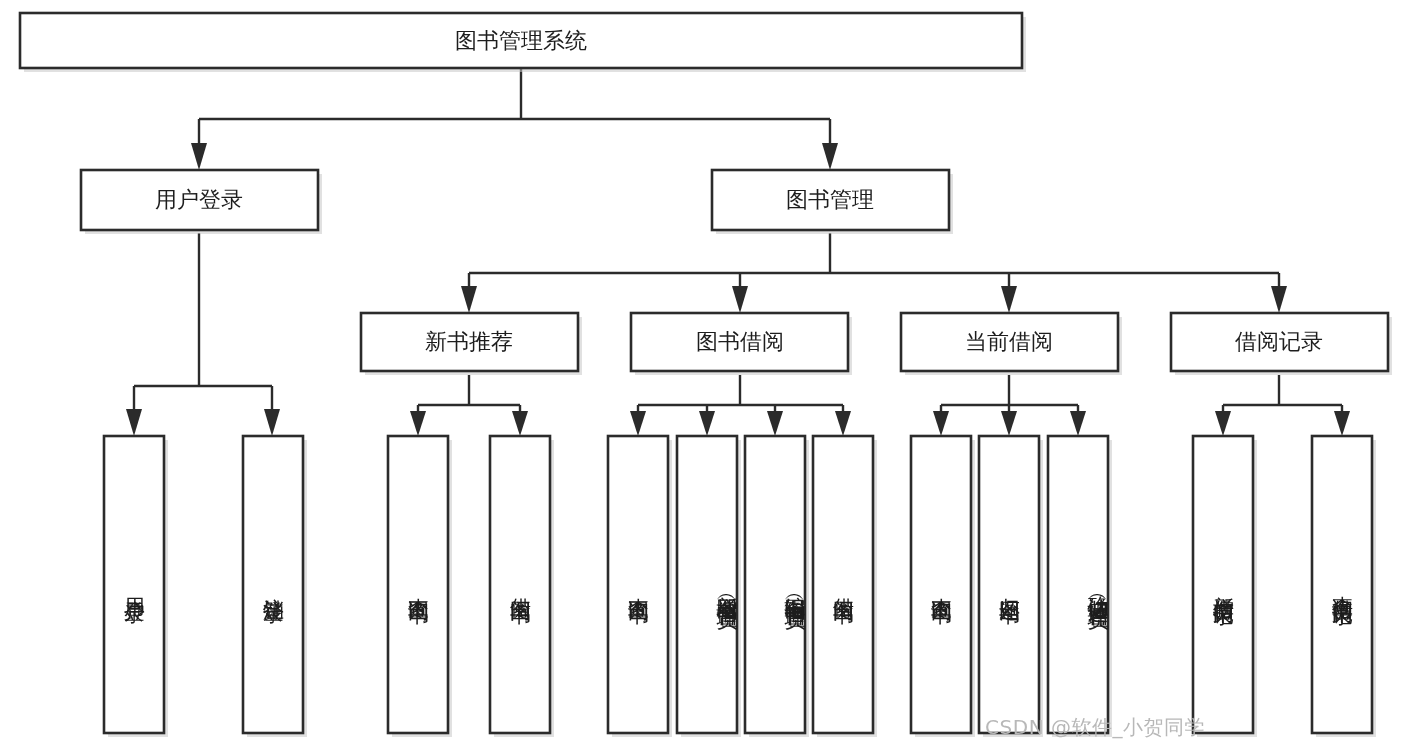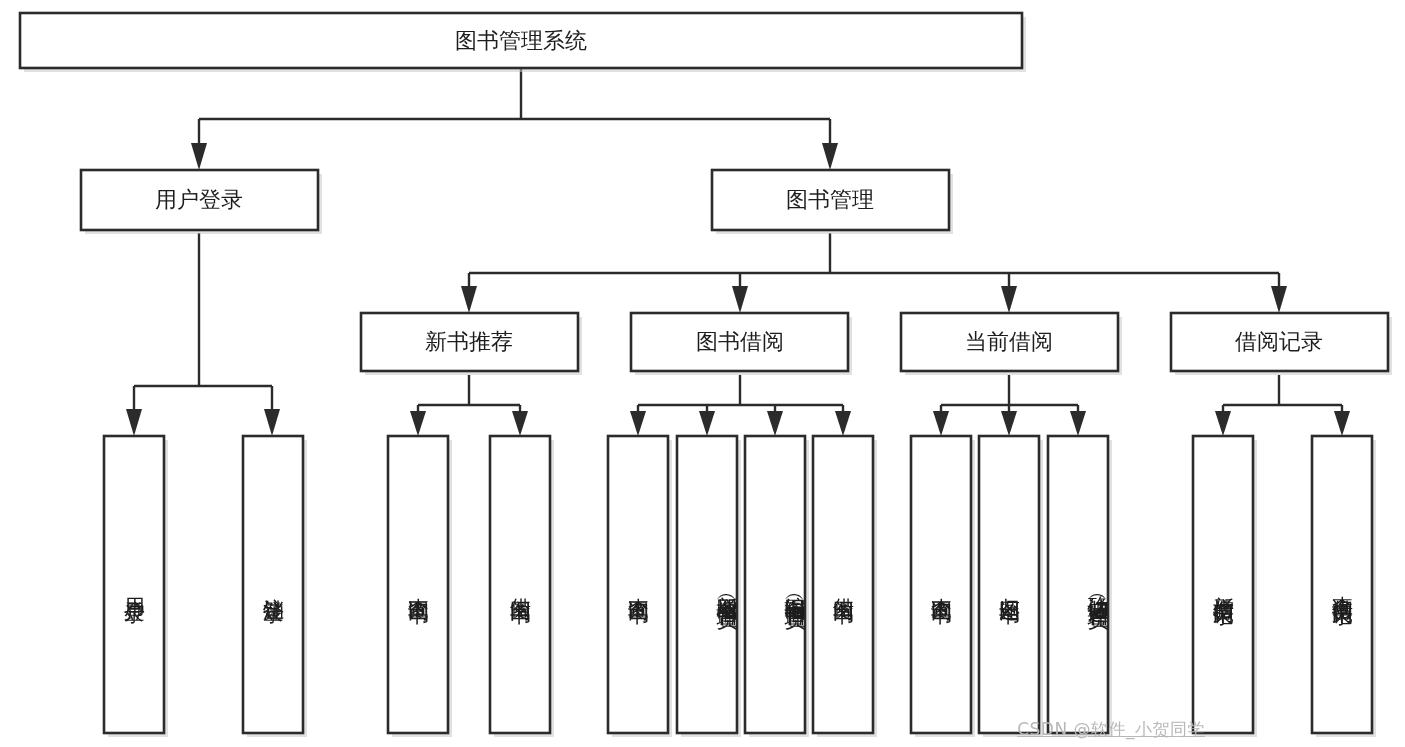--- a/index.html
+++ b/index.html
@@ -69,25 +69,24 @@
     pointer-events: none;
   }
   .leaf-label-wrap.center {
     align-items: center;
   }
   .watermark {
     position: absolute;
     right: 12px;
     bottom: 6px;
     font-family: "DejaVu Sans", "Liberation Sans", sans-serif;
-    font-size: 17px;
+    font-size: 20px;
     color: #b8b8b8;
     letter-spacing: 0.5px;
     user-select: none;
-    text-decoration: underline;
   }
 </style>
 </head>
 <body>
 
 <div id="diagram-root">
 
   <svg class="flow" viewBox="0 0 1405 747" xmlns="http://www.w3.org/2000/svg">
 
     <defs>

